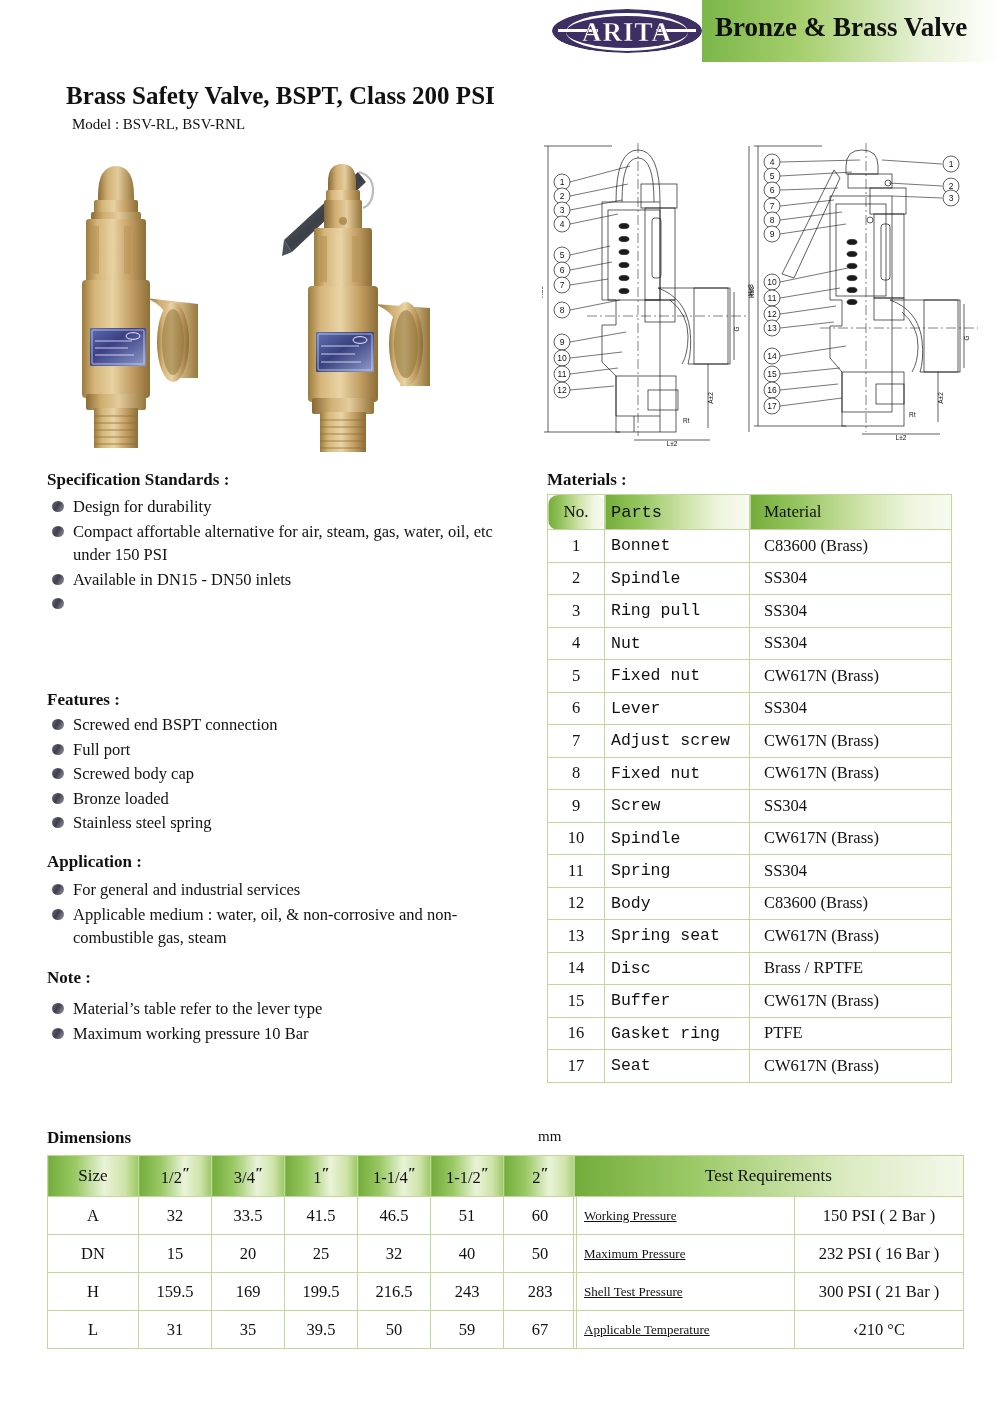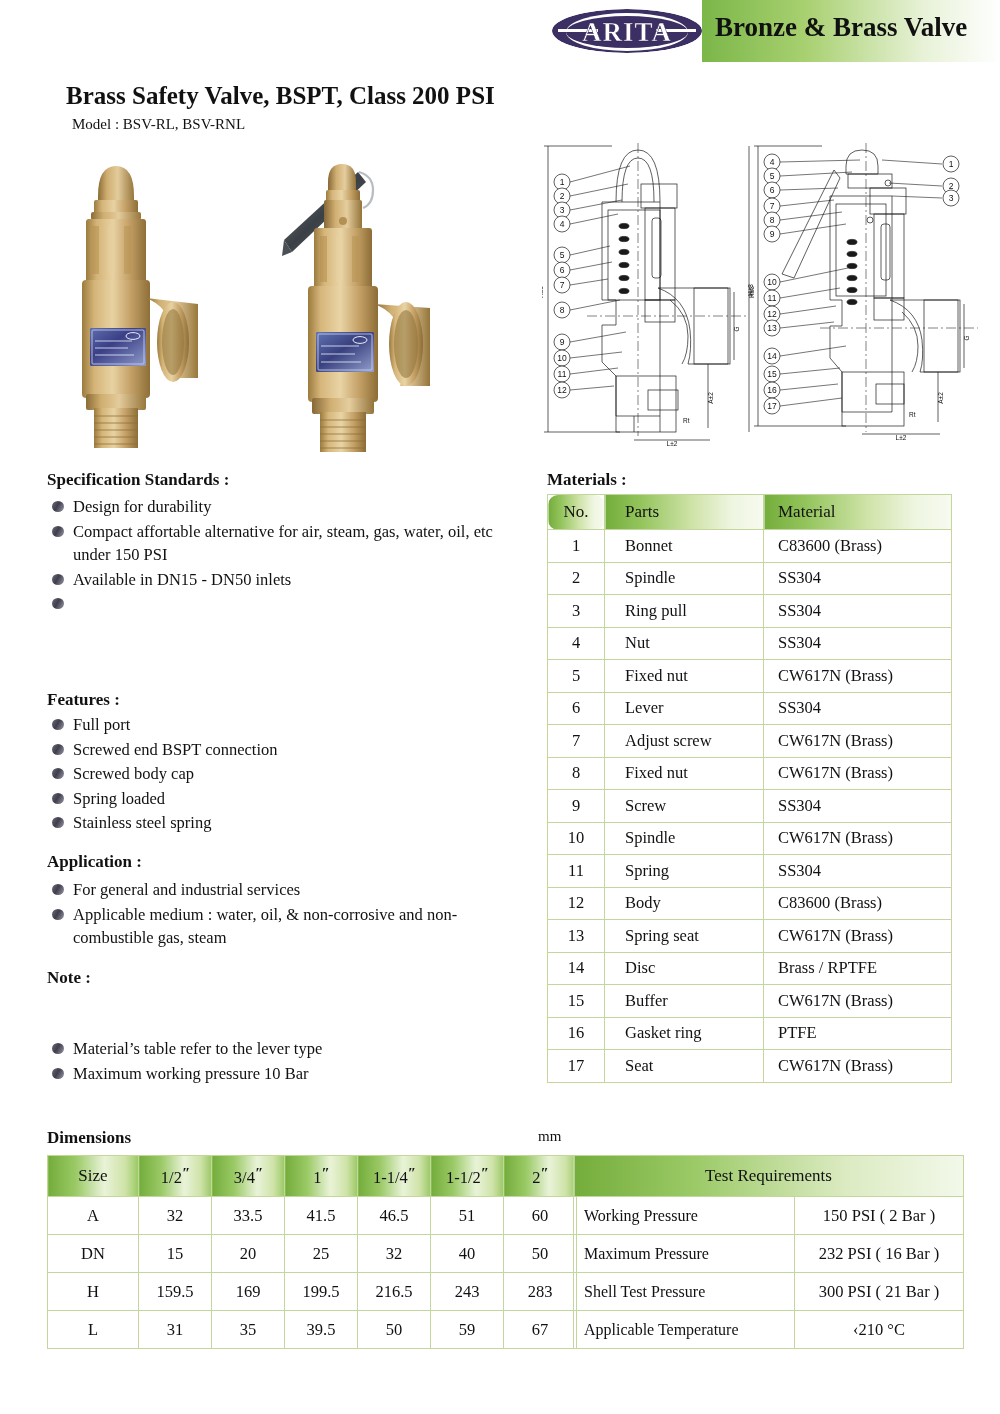--- a/index.html
+++ b/index.html
@@ -87,40 +87,40 @@
   }
   .gh { background:linear-gradient(90deg,#74ad3c 0%, #93c45c 22%, #cfe3a8 55%, #eef5e0 80%, #f7faf0 100%); }
   .gh2 { background:linear-gradient(90deg,#74ad3c 0%, #9ac965 30%, #e9f3d8 62%, #cfe3a8 85%, #9ac965 100%); }
   .gh3 { background:linear-gradient(90deg,#74ad3c 0%, #9ac965 30%, #dcebc2 70%, #f3f8ea 100%); }
 
   
   #mat-title { left:547px; top:470px; }
   #mat-table { left:547px; top:494px; width:405px; }
   #mat-table td { height:31.5px; }
   #mat-table .c-no { width:56px; text-align:center; }
-  #mat-table .c-pt { width:138px; padding-left:20px; }
+  #mat-table .c-pt { width:138px; padding-left:6px;font-family:Liberation Mono, monospace; }
   #mat-table .c-mt { width:auto; padding-left:14px; }
   #mat-table thead td { height:34px; font-size:17px; }
   #mat-table thead .c-no { text-align:center;border-radius:10px; }
 
   
   #dim-title { left:47px; top:1128px; }
   #dim-mm { position:absolute; left:538px; top:1128px; font-size:15px; font-weight:normal; }
   #dim-table { left:47px; top:1155px; }
   #dim-table td { height:37px; text-align:center; }
   #dim-table .rl { width:90px; }
   #dim-table .cc { width:72px; }
   #dim-table thead td { height:40px; font-size:17px; }
   .insz { font-size:16.5px; }
   .inmk { font-size:15px; font-weight:bold; vertical-align:5px; letter-spacing:-1px; }
 
   
   #test-table { left:573px; top:1155px; }
   #test-table td { height:37px; }
-  #test-table .tl { width:210px; padding-left:10px; font-size:16px; }
+  #test-table .tl { width:210px; padding-left:10px; font-size:13px;text-decoration:underline; }
   #test-table .tr { width:168px; text-align:center; font-size:16.5px; }
   #test-table thead td { height:40px; text-align:center; font-size:17px; }
 </style>
 </head>
 <body>
 
 <div class="page">
 
   <div class="header">
     <div class="hdr-green"></div>
@@ -484,38 +484,38 @@
       <li><span class="bu"></span><span>Design for durability</span></li>
       <li><span class="bu"></span><span>Compact affortable alternative for air, steam, gas, water, oil, etc under 150 PSI</span></li>
       <li><span class="bu"></span><span>Available in DN15 - DN50 inlets</span></li>
       <li><span class="bu"></span></li>
     </ul>
   </div>
 
   <div class="sec-h" style="left:47px; top:690px;">Features :</div>
   <div class="blk" style="left:47px; top:713px;">
     <ul class="bl">
+      <li><span class="bu"></span><span>Screwed end BSPT connection</span></li>
       <li><span class="bu"></span><span>Full port</span></li>
-      <li><span class="bu"></span><span>Screwed end BSPT connection</span></li>
       <li><span class="bu"></span><span>Screwed body cap</span></li>
-      <li><span class="bu"></span><span>Spring loaded</span></li>
+      <li><span class="bu"></span><span>Bronze loaded</span></li>
       <li><span class="bu"></span><span>Stainless steel spring</span></li>
     </ul>
   </div>
 
   <div class="sec-h" style="left:47px; top:852px;">Application :</div>
   <div class="blk" style="left:47px; top:878px;">
     <ul class="bl">
       <li><span class="bu"></span><span>For general and industrial services</span></li>
       <li><span class="bu"></span><span>Applicable medium : water, oil, &amp; non-corrosive and non-combustible gas, steam</span></li>
     </ul>
   </div>
 
   <div class="sec-h" style="left:47px; top:968px;">Note :</div>
-  <div class="blk" style="left:47px; top:997px;margin-top:40px;">
+  <div class="blk" style="left:47px; top:997px;">
     <ul class="bl">
       <li><span class="bu"></span><span>Material’s table refer to the lever type</span></li>
       <li><span class="bu"></span><span>Maximum working pressure 10 Bar</span></li>
     </ul>
   </div>
 
   <div class="sec-h" id="mat-title" style="position:absolute;">Materials :</div>
   <table class="tbl" id="mat-table">
     <thead>
       <tr>

